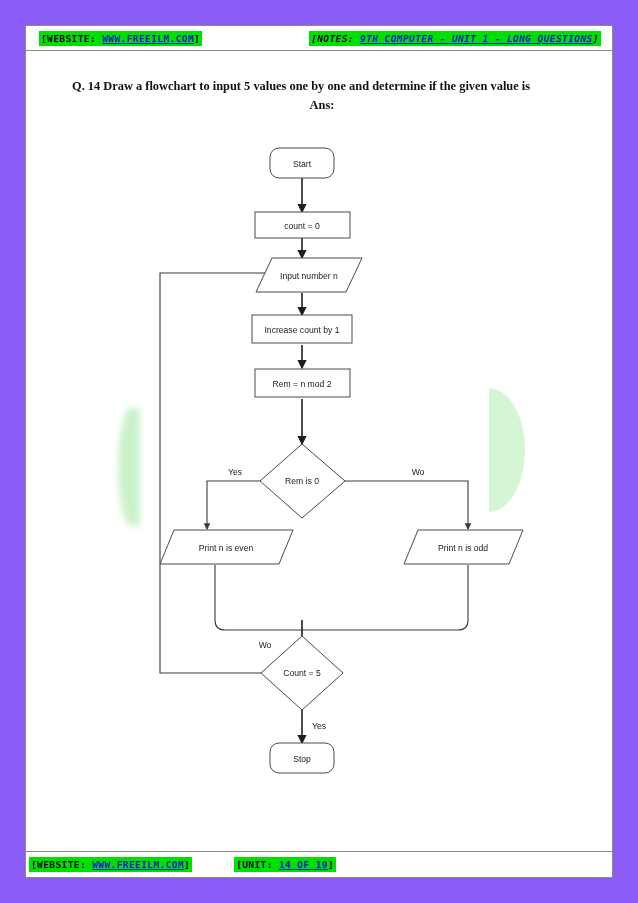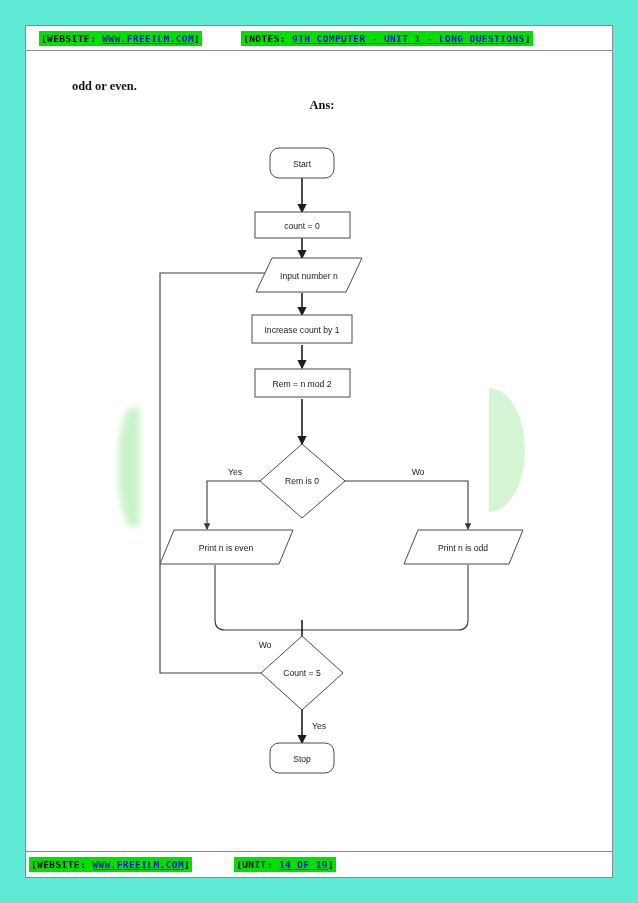--- a/index.html
+++ b/index.html
@@ -13,21 +13,21 @@
     height: 903px;
     font-family: "Liberation Sans", sans-serif;
     position: relative;
     overflow: hidden;
   }
   #page {
     position: absolute;
     left: 0; top: 0;
     width: 638px;
     height: 903px;
-    background: #5eead4;
+    background: #8b5cf6;
   }
   
   .page-frame {
     position: absolute;
     left: 25px;
     top: 25px;
     width: 588px;
     height: 853px;
     border: 1px solid #8a8a8a;
     box-sizing: border-box;
@@ -56,21 +56,21 @@
     color: #000000;
     padding: 1px 2px;
     white-space: nowrap;
     line-height: 13px;
   }
   .hdr-seg .lnk {
     color: #1414d6;
     text-decoration: underline;
   }
   .hdr-left { margin-left: 13px; }
-  .hdr-right { margin-left: 39px; }
+  .hdr-right { margin-left: 107px; font-style: italic; }
 
   
   .footer-bar {
     position: absolute;
     left: 25px;
     top: 851px;
     width: 588px;
     height: 27px;
     box-sizing: border-box;
     border: 1px solid #8a8a8a;
@@ -184,21 +184,21 @@
 
   <div class="wm wm-left"></div>
   <div class="wm wm-right"></div>
 
   <div class="header-bar">
     <span class="hdr-seg hdr-left"><span>[WEBSITE: </span><span class="lnk">WWW.FREEILM.COM</span><span>]</span></span>
     <span class="hdr-seg hdr-right"><span>[NOTES: </span><span class="lnk">9TH COMPUTER - UNIT 1 - LONG QUESTIONS</span><span>]</span></span>
   </div>
 
   <div class="question-block">
-    <div>odd or even.</div>
+    <div>Q. 14 Draw a flowchart to input 5 values one by one and determine if the given value is</div>
     <div class="ans-label">Ans:</div>
   </div>
 
   <div class="flow">
     <svg width="588" height="800" viewBox="0 0 588 800" xmlns="http://www.w3.org/2000/svg">
       <defs>
         <marker id="arrow" markerWidth="9" markerHeight="9" refX="5.2" refY="3" orient="auto">
           <path d="M0,0 L6,3 L0,6 z" fill="#1e1e1e"></path>
         </marker>
         <marker id="arrowsm" markerWidth="9" markerHeight="9" refX="5.2" refY="3" orient="auto">

